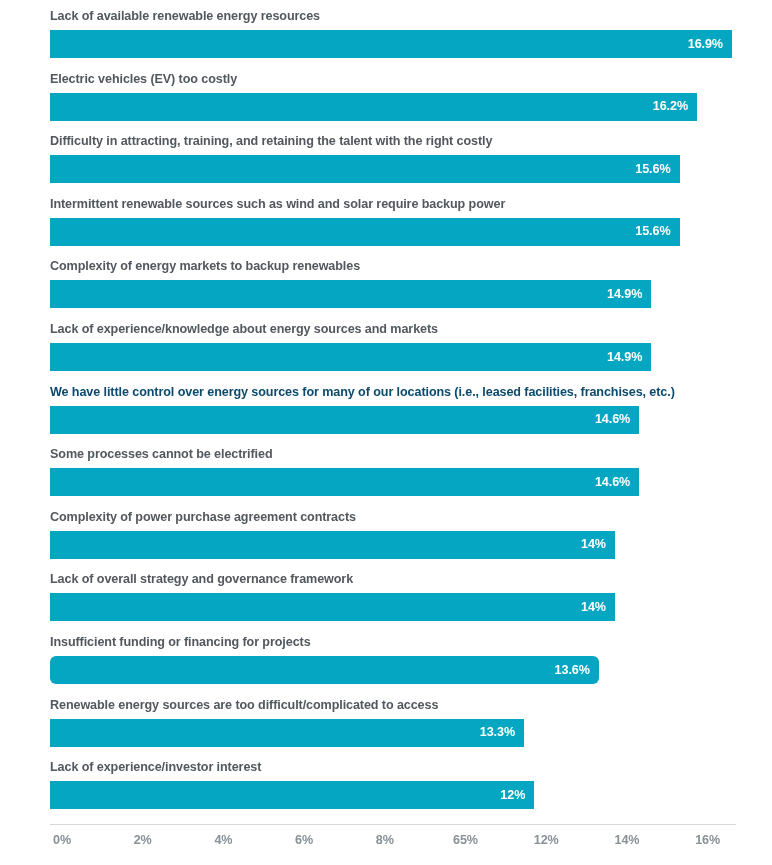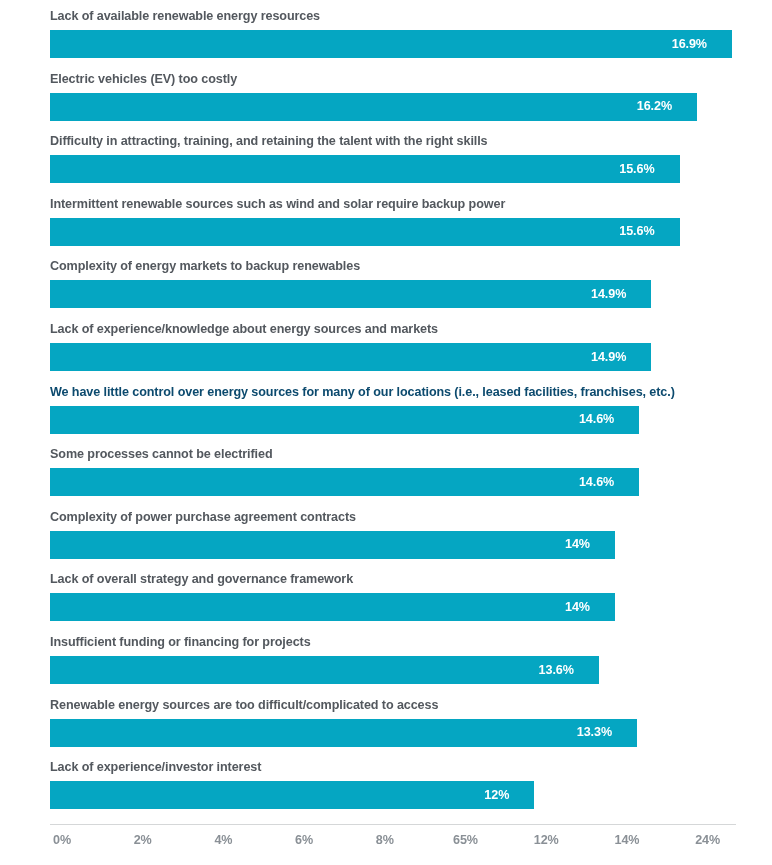--- a/index.html
+++ b/index.html
@@ -59,21 +59,21 @@
   }
 
   .bar-fill {
     position: relative;
     height: 28px;
     background: #05a6c2;
     display: flex;
     align-items: center;
     justify-content: flex-end;
     box-sizing: border-box;
-    padding-right: 25px;
+    padding-right: 9px;
   }
 
   .bar-value {
     font-size: 12.6px;
     font-weight: bold;
     color: #ffffff;
     letter-spacing: -0.1px;
     line-height: 1;
   }
 
@@ -120,21 +120,21 @@
       </div>
       <div class="bar-row">
         <div class="bar-label" style="color: rgb(83, 88, 94);">Electric vehicles (EV) too costly</div>
         <div class="bar-track">
           <div class="bar-fill" style="background: rgb(5, 166, 194); width: 647px;">
             <span class="bar-value">16.2%</span>
           </div>
         </div>
       </div>
       <div class="bar-row">
-        <div class="bar-label" style="color: rgb(83, 88, 94);">Difficulty in attracting, training, and retaining the talent with the right skills</div>
+        <div class="bar-label" style="color: rgb(83, 88, 94);">Difficulty in attracting, training, and retaining the talent with the right costly</div>
         <div class="bar-track">
           <div class="bar-fill" style="background: rgb(5, 166, 194); width: 629.506px;">
             <span class="bar-value">15.6%</span>
           </div>
         </div>
       </div>
       <div class="bar-row">
         <div class="bar-label" style="color: rgb(83, 88, 94);">Intermittent renewable sources such as wind and solar require backup power</div>
         <div class="bar-track">
           <div class="bar-fill" style="background: rgb(5, 166, 194); width: 629.506px;">
@@ -186,29 +186,29 @@
         <div class="bar-label" style="color: rgb(83, 88, 94);">Lack of overall strategy and governance framework</div>
         <div class="bar-track">
           <div class="bar-fill" style="background: rgb(5, 166, 194); width: 564.941px;">
             <span class="bar-value">14%</span>
           </div>
         </div>
       </div>
       <div class="bar-row">
         <div class="bar-label" style="color: rgb(83, 88, 94);">Insufficient funding or financing for projects</div>
         <div class="bar-track">
-          <div class="bar-fill" style="background: rgb(5, 166, 194); width: 548.8px;">
+          <div class="bar-fill" style="background: rgb(5, 166, 194); width: 548.8px; border-radius: 6px;">
             <span class="bar-value">13.6%</span>
           </div>
         </div>
       </div>
       <div class="bar-row">
         <div class="bar-label" style="color: rgb(83, 88, 94);">Renewable energy sources are too difficult/complicated to access</div>
         <div class="bar-track">
-          <div class="bar-fill" style="background: rgb(5, 166, 194); width: 587px;">
+          <div class="bar-fill" style="background: rgb(5, 166, 194); width: 474px;">
             <span class="bar-value">13.3%</span>
           </div>
         </div>
       </div>
       <div class="bar-row">
         <div class="bar-label" style="color: rgb(83, 88, 94);">Lack of experience/investor interest</div>
         <div class="bar-track">
           <div class="bar-fill" style="background: rgb(5, 166, 194); width: 484.235px;">
             <span class="bar-value">12%</span>
           </div>
@@ -219,16 +219,16 @@
   <div id="x-axis">
     <div id="axis-line" style="background: rgb(213, 215, 216);"></div>
   <div class="x-tick" style="color: rgb(138, 144, 150); left: 12px;">0%</div>
       <div class="x-tick" style="color: rgb(138, 144, 150); left: 92.7059px;">2%</div>
       <div class="x-tick" style="color: rgb(138, 144, 150); left: 173.412px;">4%</div>
       <div class="x-tick" style="color: rgb(138, 144, 150); left: 254.118px;">6%</div>
       <div class="x-tick" style="color: rgb(138, 144, 150); left: 334.824px;">8%</div>
       <div class="x-tick" style="color: rgb(138, 144, 150); left: 415.529px;">65%</div>
       <div class="x-tick" style="color: rgb(138, 144, 150); left: 496.235px;">12%</div>
       <div class="x-tick" style="color: rgb(138, 144, 150); left: 576.941px;">14%</div>
-      <div class="x-tick" style="color: rgb(138, 144, 150); left: 657.647px;">24%</div>
+      <div class="x-tick" style="color: rgb(138, 144, 150); left: 657.647px;">16%</div>
     </div>
 
 </div>
 
 </body></html>

